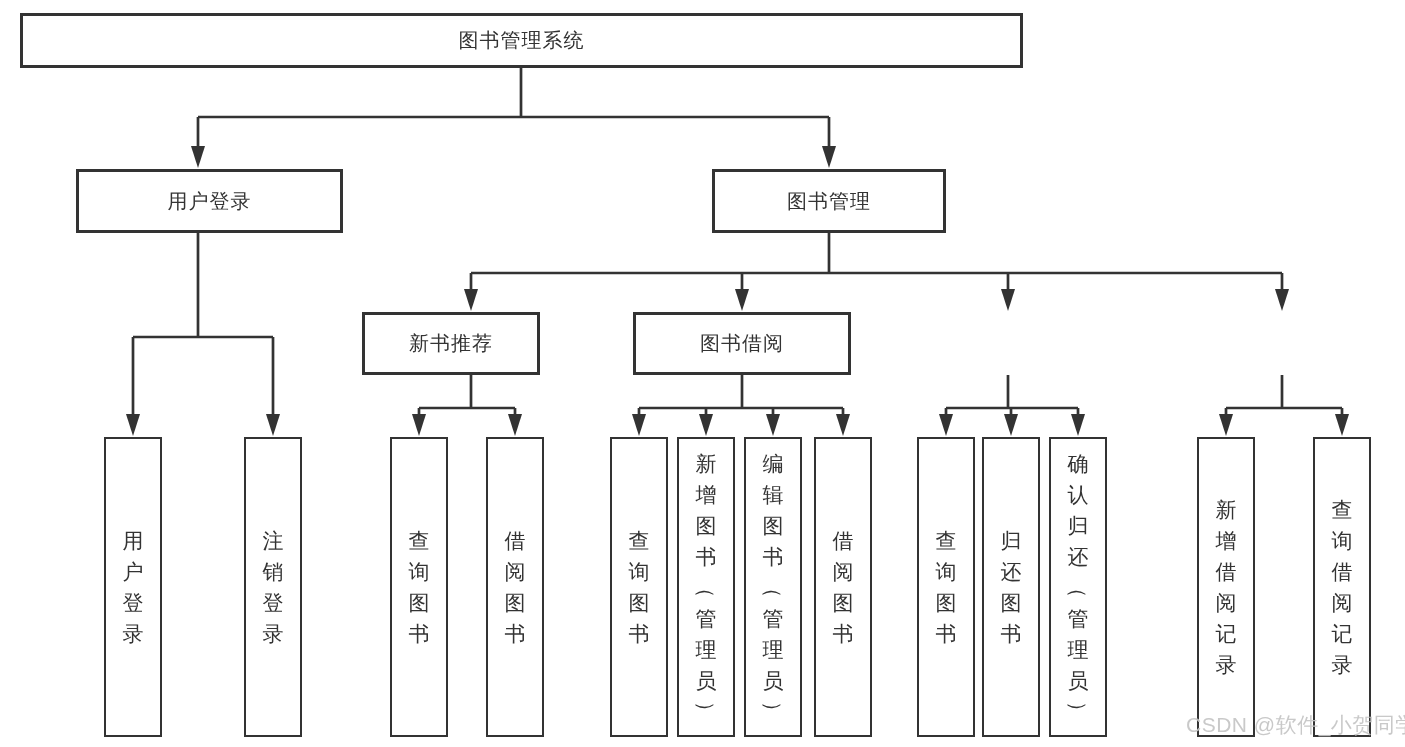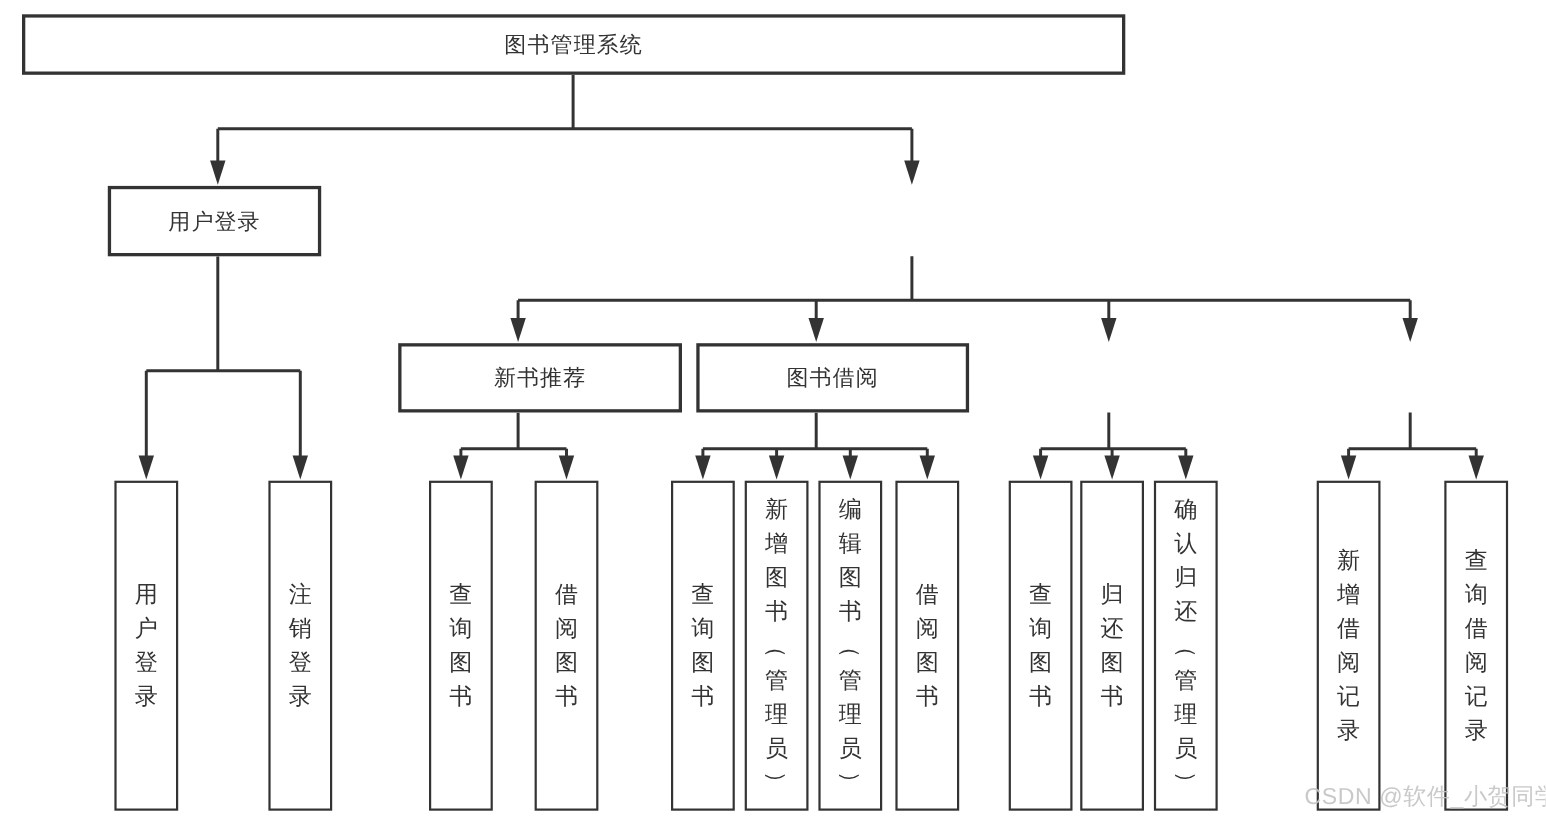--- a/index.html
+++ b/index.html
@@ -97,28 +97,31 @@
       <path class="cline" d="M1282 375 V408 M1226 408 H1342 M1226 408 V416 M1342 408 V416"></path>
       <polygon class="ahead" points="1219,414 1233,414 1226,436"></polygon>
       <polygon class="ahead" points="1335,414 1349,414 1342,436"></polygon>
     </g>
   </svg>
 
   <div class="box" style="left:20px;top:13px;width:1003px;height:55px">
     <span>图书管理系统</span>
   </div>
 
-  <div class="box" style="left:98px;top:169px;width:194px;height:64px">
+  <div class="box" style="left:76px;top:169px;width:267px;height:64px">
     <span>用户登录</span>
   </div>
-
-  <div class="box" style="left:362px;top:312px;width:258px;height:63px">
+  <div class="box" style="left:712px;top:169px;width:234px;height:64px">
+    <span>图书管理</span>
+  </div>
+
+  <div class="box" style="left:362px;top:312px;width:178px;height:63px">
     <span>新书推荐</span>
   </div>
-  <div class="box" style="left:633px;top:312px;width:248px;height:63px">
+  <div class="box" style="left:633px;top:312px;width:218px;height:63px">
     <span>图书借阅</span>
   </div>
 
   <div class="box leaf" style="left:104px;top:437px;width:58px;height:300px">
     <div class="vtext">
         <span class="vchar">用</span>
         <span class="vchar">户</span>
         <span class="vchar">登</span>
         <span class="vchar">录</span>
       </div>

